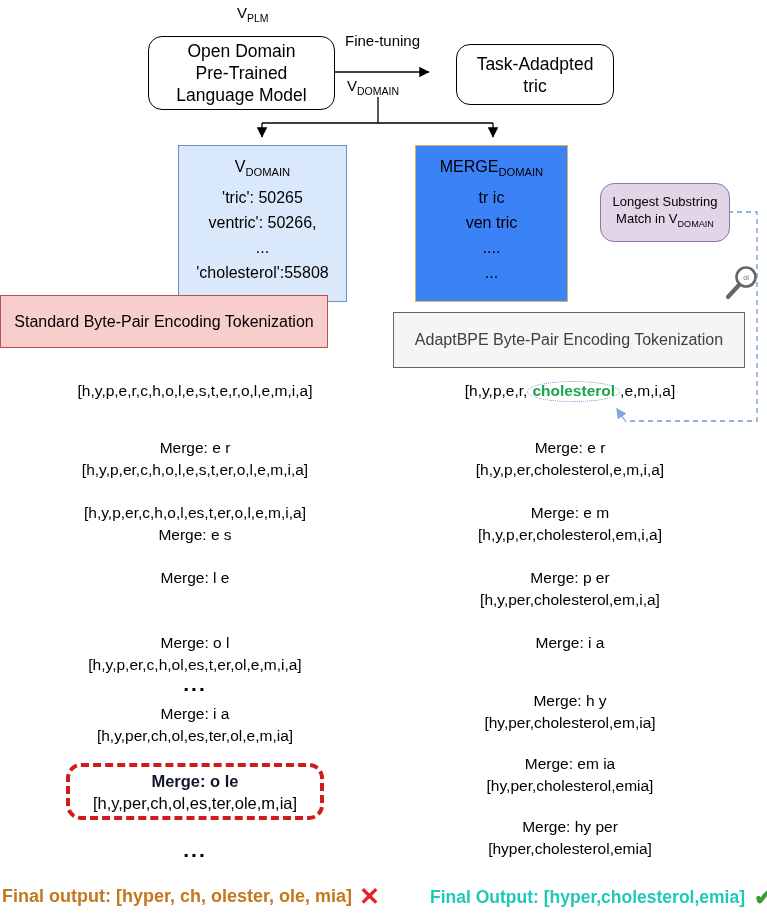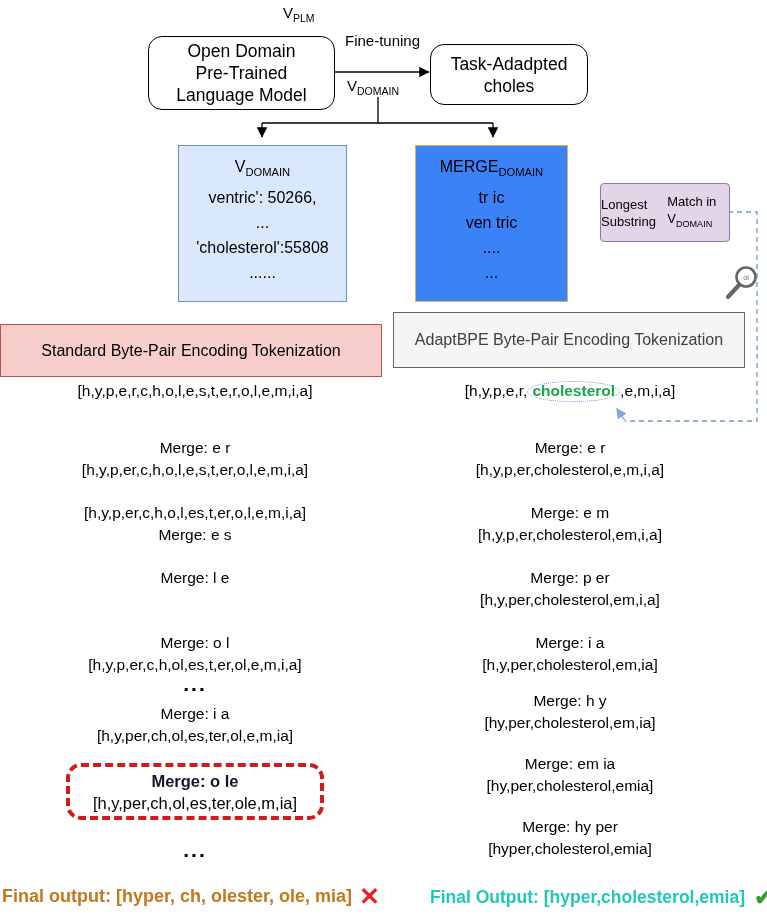--- a/index.html
+++ b/index.html
@@ -16,22 +16,22 @@
   }
   .lbl{position:absolute;font-size:15px;white-space:nowrap;}
   
   .databox{
     position:absolute;text-align:center;font-size:16px;line-height:25px;
     padding-top:8px;box-sizing:border-box;
   }
   .bluebox{background:#dae8fc;border:1px solid #6c8ebf;}
   .yellowbox{background:#3b82f6;border:1px solid #d6b656;}
   .callout{
-    position:absolute;background:#e1d5e7;border:1px solid #9673a6;border-radius:4px;
-    display:flex;flex-direction:row;align-items:center;justify-content:center;
+    position:absolute;background:#e1d5e7;border:1px solid #9673a6;border-radius:14px;
+    display:flex;flex-direction:column;align-items:center;justify-content:center;
     font-size:13px;line-height:17px;
   }
   
   .banner{
     position:absolute;display:flex;align-items:center;justify-content:center;
     font-size:16px;box-sizing:border-box;
   }
   .banner-red{background:#f8cecc;border:1px solid #b85450;color:#000;}
   .banner-gray{background:#f5f5f5;border:1px solid #666666;color:#3f3f3f;}
   
@@ -78,62 +78,63 @@
     <path d="M728,212 L757,212 L757,421 L626,421" stroke="#6b9bd2" stroke-width="1.3" fill="none" stroke-dasharray="5 4"></path>
     <line x1="626" y1="422" x2="617" y2="409" stroke="#7da7d8" stroke-width="1.3" marker-end="url(#abl)"></line>
 
     <g stroke="#666" fill="none">
       <circle cx="746" cy="277" r="9.5" stroke-width="2.6" fill="#ffffff"></circle>
       <line x1="739" y1="285" x2="728" y2="297" stroke-width="4.2" stroke-linecap="round"></line>
       <text x="746" y="280" stroke="none" fill="#666" font-size="7" text-anchor="middle">ol</text>
     </g>
   </svg>
 
-  <div class="lbl" style="left:237px;top:4px;margin-left:46px;"><span>V</span><sub>PLM</sub></div>
+  <div class="lbl" style="left:237px;top:4px;"><span>V</span><sub>PLM</sub></div>
 
   <div class="flowbox" style="left:148px;top:36px;width:185px;height:72px;">
     <div>
       <div>Open Domain</div>
       <div>Pre-Trained</div>
       <div>Language Model</div>
     </div>
   </div>
 
   <div class="lbl" style="left:345px;top:32px;">Fine-tuning</div>
   <div class="lbl" style="left:347px;top:77px;"><span>V</span><sub>DOMAIN</sub></div>
 
-  <div class="flowbox" style="left:430px;top:44px;width:156px;height:59px;">
+  <div class="flowbox" style="left:456px;top:44px;width:156px;height:59px;">
     <div>
       <div>Task-Adadpted</div>
-      <div>choles</div>
+      <div>tric</div>
     </div>
   </div>
 
   <div class="databox bluebox" style="left:178px;top:145px;width:169px;height:157px;">
     <div><span>V</span><sub>DOMAIN</sub></div>
+    <div>'tric': 50265</div>
     <div>ventric': 50266,</div>
     <div>...</div>
     <div>'cholesterol':55808</div>
     <div>......</div>
   </div>
 
   <div class="databox yellowbox" style="left:415px;top:145px;width:153px;height:157px;">
     <div><span>MERGE</span><sub>DOMAIN</sub></div>
     <div>tr ic</div>
     <div>ven tric</div>
     <div>....</div>
     <div>...</div>
   </div>
 
   <div class="callout" style="left:600px;top:183px;width:128px;height:57px;">
     <div>Longest Substring</div>
     <div><span>Match in </span><span>V</span><sub>DOMAIN</sub></div>
   </div>
 
-  <div class="banner banner-red" style="left:0px;top:324px;width:382px;height:53px;">Standard Byte-Pair Encoding Tokenization</div>
+  <div class="banner banner-red" style="left:0px;top:295px;width:328px;height:53px;">Standard Byte-Pair Encoding Tokenization</div>
   <div class="banner banner-gray" style="left:393px;top:312px;width:352px;height:56px;">AdaptBPE Byte-Pair Encoding Tokenization</div>
 
   <div class="col" style="left:0px;width:390px;">
     <div class="tokrow" style="top:382px;">[h,y,p,e,r,c,h,o,l,e,s,t,e,r,o,l,e,m,i,a]</div>
 
     <div class="step" style="top:437px;">
       <div>Merge: e r</div>
         <div>[h,y,p,er,c,h,o,l,e,s,t,er,o,l,e,m,i,a]</div>
     </div>
     <div class="step" style="top:502px;">
@@ -173,21 +174,20 @@
     <div class="step" style="top:502px;">
       <div>Merge: e m</div>
         <div>[h,y,p,er,cholesterol,em,i,a]</div>
     </div>
     <div class="step" style="top:567px;">
       <div>Merge: p er</div>
         <div>[h,y,per,cholesterol,em,i,a]</div>
     </div>
     <div class="step" style="top:632px;">
       <div>Merge: i a</div>
-        <div>[h,y,per,cholesterol,em,ia]</div>
     </div>
     <div class="step" style="top:690px;">
       <div>Merge: h y</div>
         <div>[hy,per,cholesterol,em,ia]</div>
     </div>
     <div class="step" style="top:753px;">
       <div>Merge: em ia</div>
         <div>[hy,per,cholesterol,emia]</div>
     </div>
     <div class="step" style="top:816px;">

